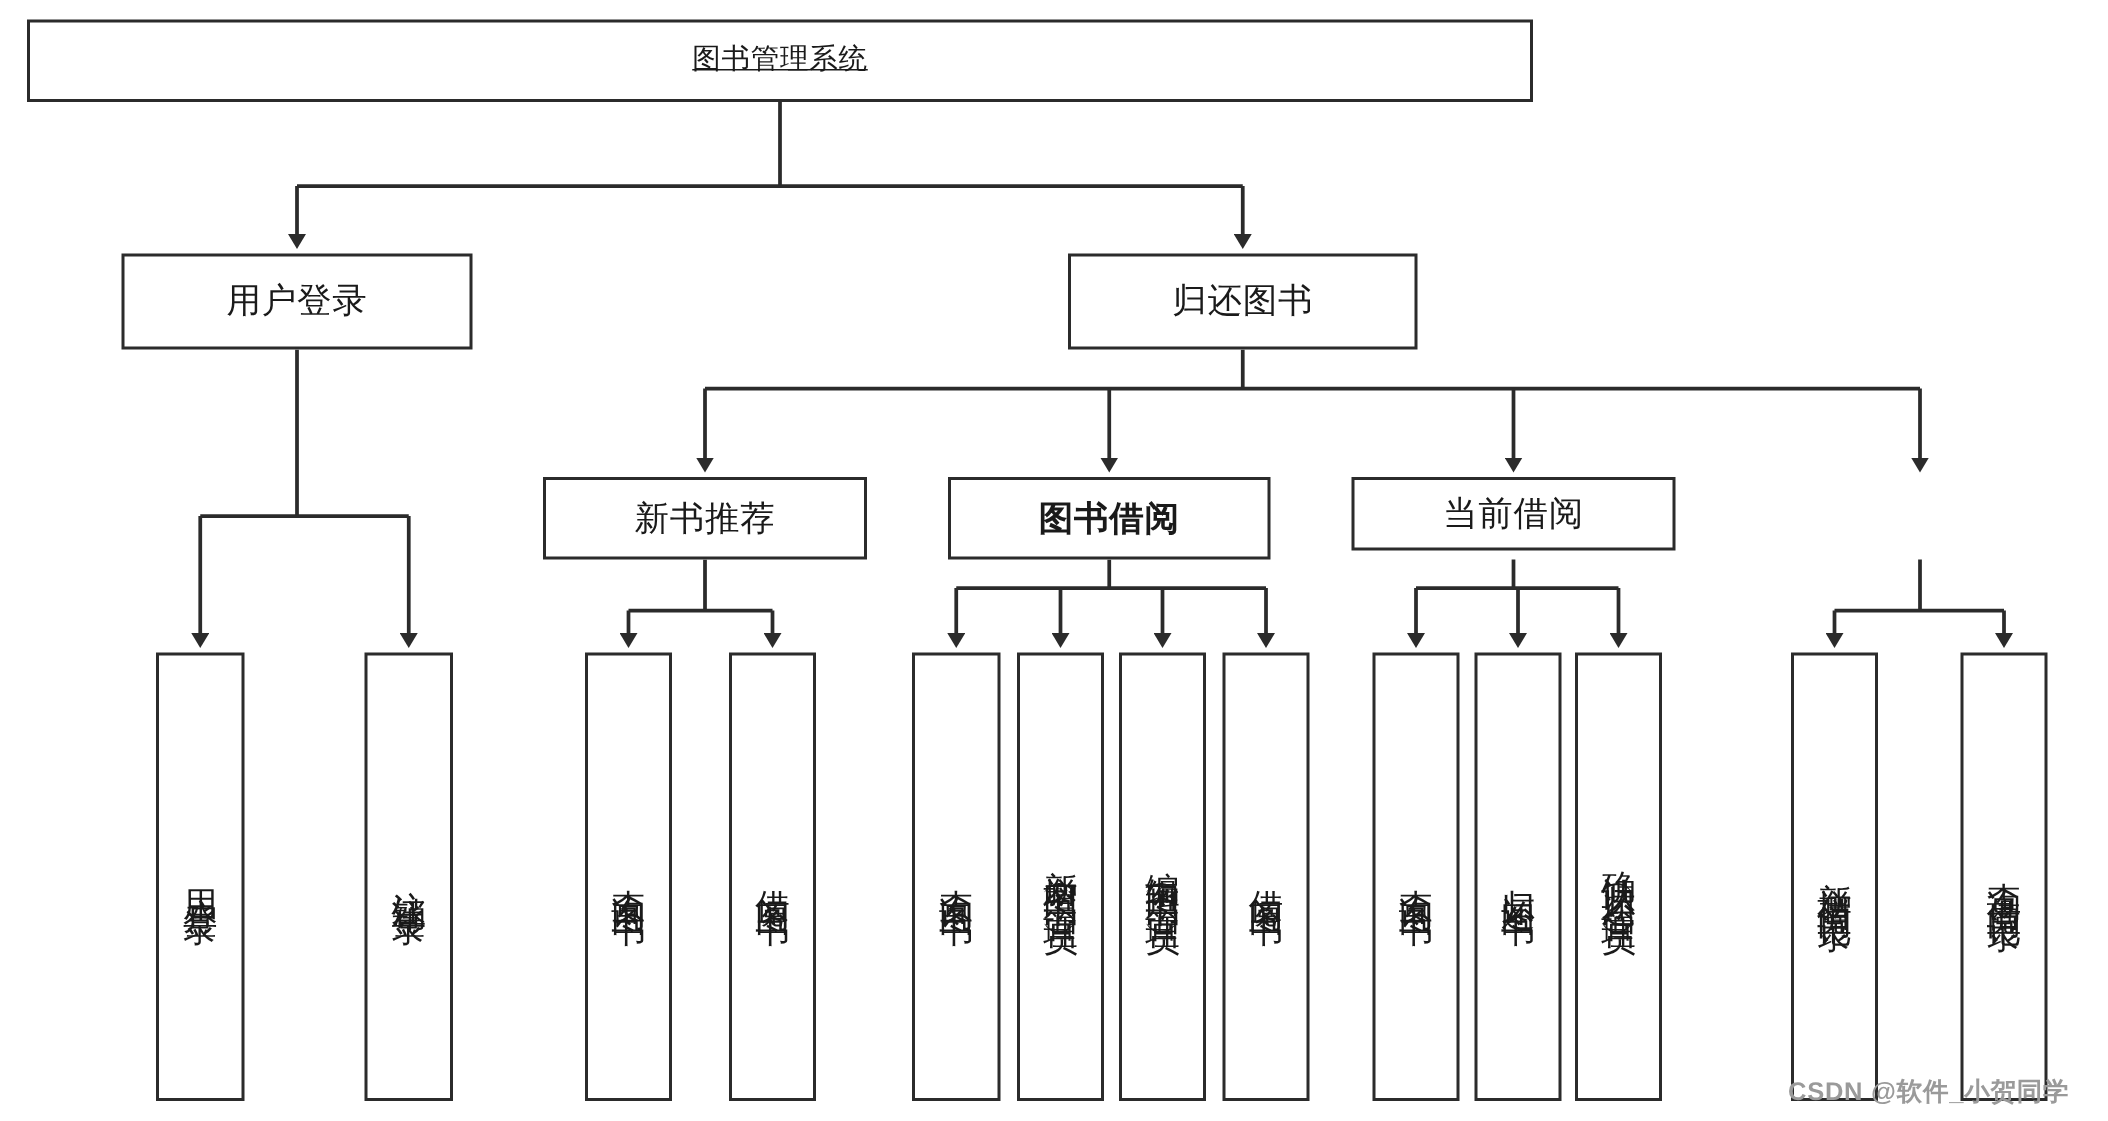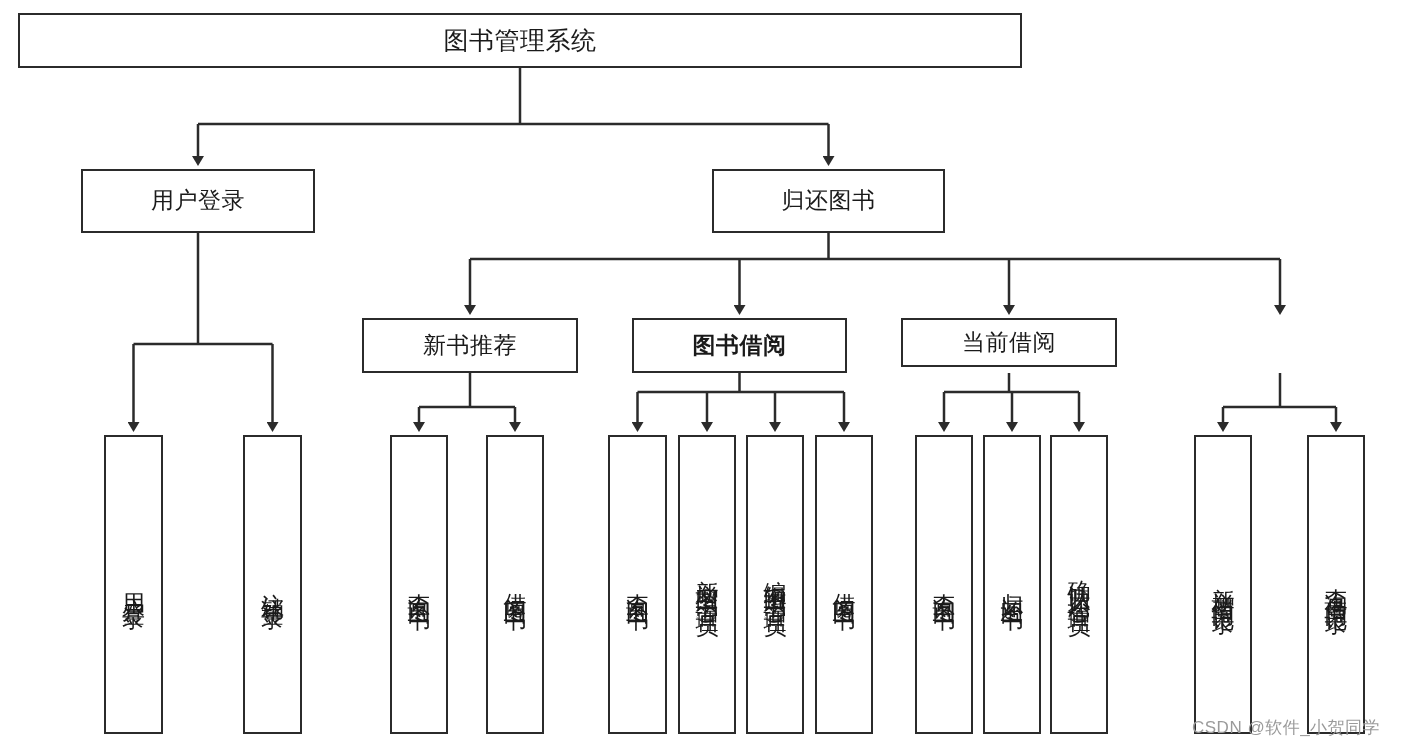--- a/index.html
+++ b/index.html
@@ -43,21 +43,22 @@
     line-height: 1.18;
     letter-spacing: 0.5px;
     color: #1a1a1a;
   }
   
   .node.horiz .node-label {
     font-size: 23px;
     white-space: nowrap;
   }
   .node.root .node-label {
-    font-size: 25px;
+    font-size: 19px;
+    text-decoration: underline;
   }
   
   .node.vert {
     align-items: center;
     justify-content: center;
     padding-top: 4px;
     padding-bottom: 4px;
   }
   .node.vert .node-label {
     writing-mode: vertical-rl;
@@ -178,15 +179,15 @@
   <div class="node vert" style="left: 1050px; top: 435px; width: 58px; height: 299px;">
     <span class="node-label">确认归还（管理员）</span>
   </div>
   <div class="node vert" style="left: 1194px; top: 435px; width: 58px; height: 299px;">
     <span class="node-label">新增借阅记录</span>
   </div>
   <div class="node vert" style="left: 1307px; top: 435px; width: 58px; height: 299px;">
     <span class="node-label">查询借阅记录</span>
   </div>
 
-  <div class="watermark" style="left: 1192px; top: 716px;">CSDN @软件_小贺同学</div>
+  <div class="watermark" style="left: 1192px; top: 716px; font-weight: bold;">CSDN @软件_小贺同学</div>
 
 </div>
 
 </body></html>

